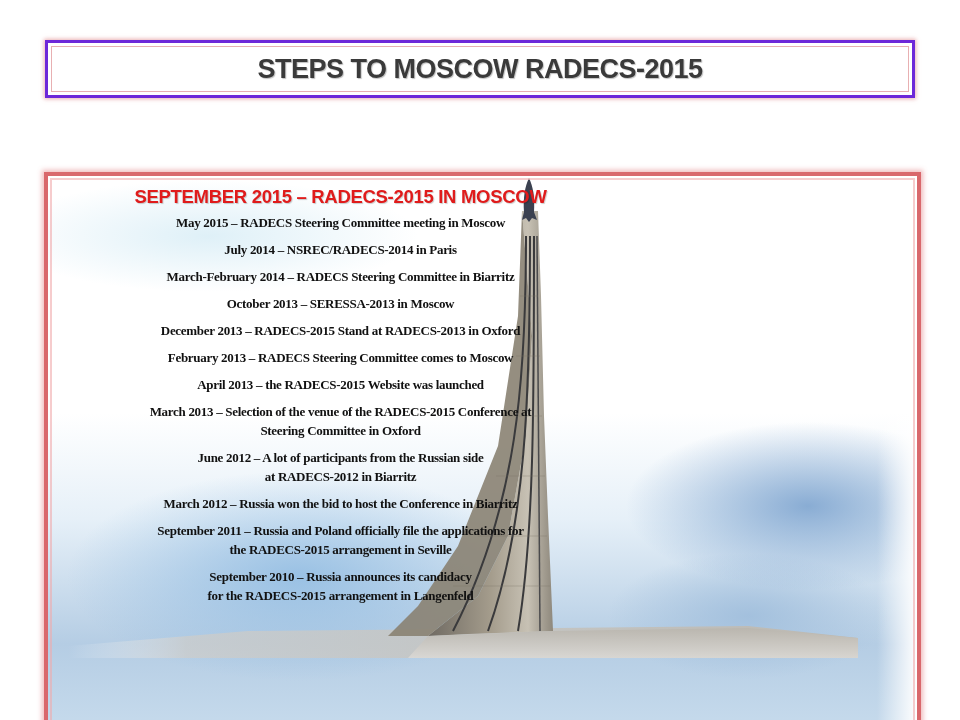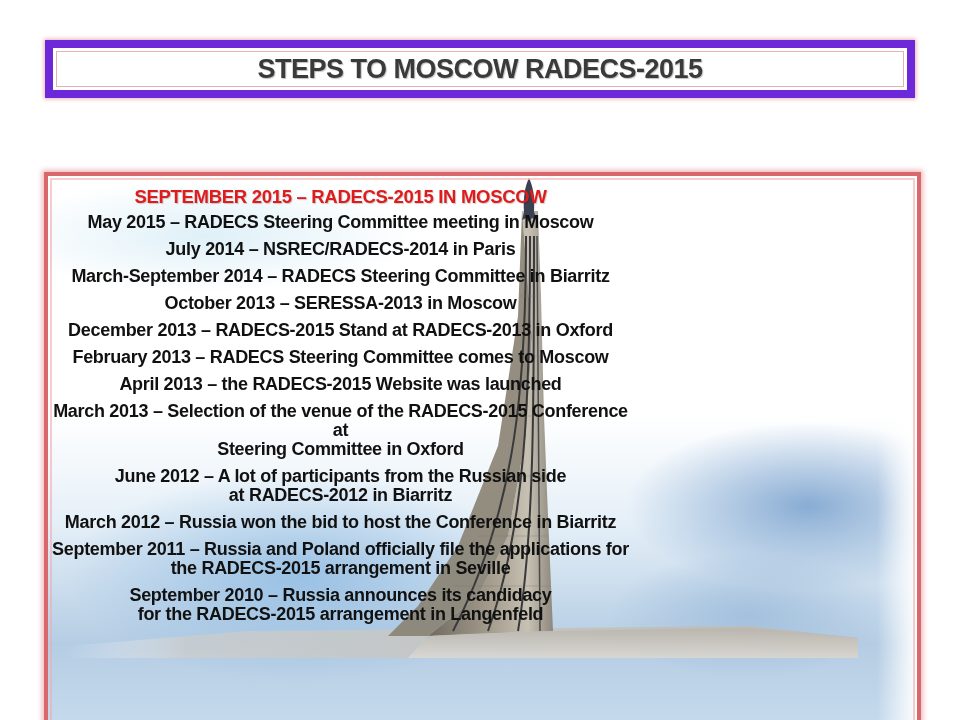--- a/index.html
+++ b/index.html
@@ -13,21 +13,21 @@
       position: relative;
       overflow: hidden;
       font-family: "Liberation Sans", "DejaVu Sans", sans-serif;
     }
     .title-frame {
       position: absolute;
       left: 45px;
       top: 40px;
       width: 870px;
       height: 58px;
-      border: 8px solid #6d28d9;
+      border: 3px solid #6d28d9;
       box-shadow: 0 0 4px 1px rgba(220,120,125,0.6);
       background: #ffffff;
       box-sizing: border-box;
       display: flex;
       align-items: center;
       justify-content: center;
     }
     .title-frame::before {
       content: "";
       position: absolute;
@@ -97,23 +97,23 @@
     .headline {
       font-family: "Liberation Sans", sans-serif;
       font-weight: bold;
       font-size: 18.5px;
       color: #e01b1b;
       letter-spacing: -0.3px;
       margin-bottom: 5px;
       text-shadow: 1px 1px 1px rgba(0,0,0,0.2);
     }
     .event {
-      font-family: Liberation Sans, sans-serif;
+      font-family: Liberation Serif, serif;
       font-weight: bold;
-      font-size: 18px;
+      font-size: 13px;
       line-height: 19px;
       letter-spacing: -0.3px;
       margin-bottom: 8px;
       white-space: pre-line;
     }
   </style>
 </head>
 <body>
 
 <div class="title-frame">
@@ -165,21 +165,21 @@
 
     <path d="M380 460 L505 455 L700 452 L810 462 L810 482 L360 482 Z" fill="url(#base)" opacity="0.85"></path>
   </svg>
 
   <div class="sky-fade-right"></div>
 
   <div class="text-block">
     <div class="headline">SEPTEMBER 2015 – RADECS-2015 IN MOSCOW</div>
     <div class="event">May 2015 – RADECS Steering Committee meeting in Moscow</div>
     <div class="event">July 2014 – NSREC/RADECS-2014 in Paris</div>
-    <div class="event">March-September 2014 – RADECS Steering Committee in Biarritz</div>
+    <div class="event">March-February 2014 – RADECS Steering Committee in Biarritz</div>
     <div class="event">October 2013 – SERESSA-2013 in Moscow</div>
     <div class="event">December 2013 – RADECS-2015 Stand at RADECS-2013 in Oxford</div>
     <div class="event">February 2013 – RADECS Steering Committee comes to Moscow</div>
     <div class="event">April 2013 – the RADECS-2015 Website was launched</div>
     <div class="event">March 2013 – Selection of the venue of the RADECS-2015 Conference at
 Steering Committee in Oxford</div>
     <div class="event">June 2012 – A lot of participants from the Russian side
 at RADECS-2012 in Biarritz</div>
     <div class="event">March 2012 – Russia won the bid to host the Conference in Biarritz</div>
     <div class="event">September 2011 – Russia and Poland officially file the applications for

